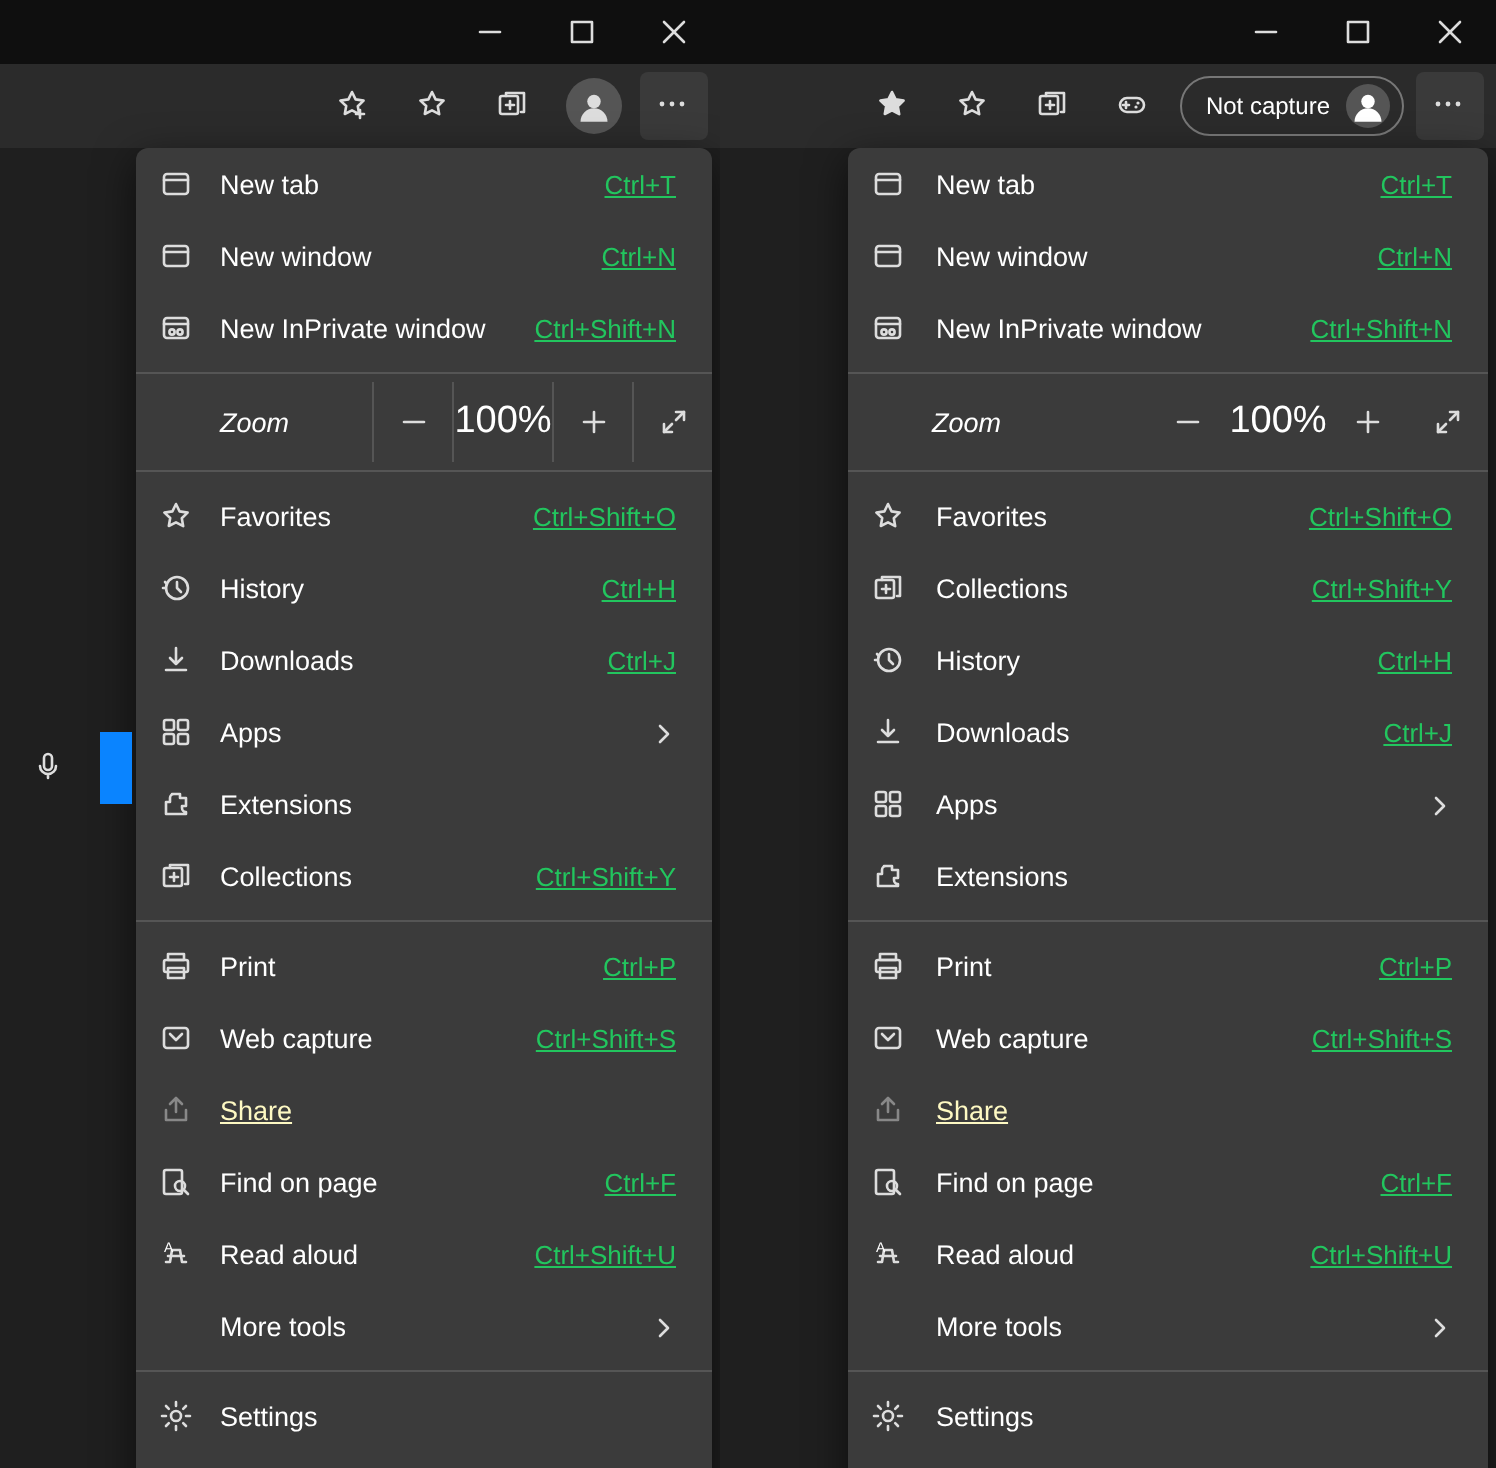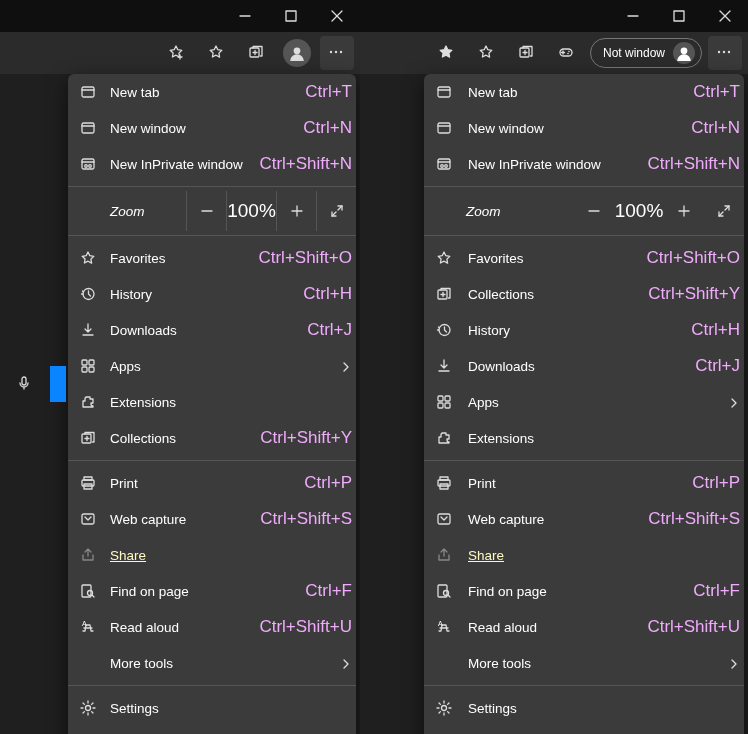--- a/index.html
+++ b/index.html
@@ -13,26 +13,26 @@
   .toolbar .tb-icon { width: 34px; height: 34px; display: flex; align-items: center; justify-content: center; border-radius: 4px; color: #ddd; }
   .toolbar .tb-icon.active { background: #3a3a3a; }
   .toolbar .avatar { width: 28px; height: 28px; border-radius: 50%; background: #555; display:flex; align-items:center; justify-content:center; }
   .toolbar .avatar svg { width:18px; height:18px; }
   .sync-pill { display:flex; align-items:center; gap:8px; border:1px solid #777; border-radius: 16px; padding: 3px 6px 3px 12px; color:#fff; font-size:12px; }
   .sync-pill .avatar { width:22px; height:22px; }
   .star-blue { color:#3794ff; }
   .menu { position:absolute; top:74px; background:#3b3b3b; border-radius:6px; box-shadow:0 6px 20px rgba(0,0,0,.6); overflow:hidden; }
   .window.left .menu { right:4px; width:288px; }
   .window.right .menu { right:4px; width:320px; }
-  .menu-item { display:flex; align-items:center; height:36px; padding:0 4px 0 10px; gap:12px; color:#fff; }
+  .menu-item { display:flex; align-items:center; height:36px; padding:0 18px 0 10px; gap:12px; color:#fff; }
   .menu-item.disabled { color:#fef9c3;text-decoration:underline; }
   .menu-item .mi-icon { width:20px; height:20px; display:flex; align-items:center; justify-content:center; flex:0 0 20px; }
   .window.right .menu-item .mi-icon { margin-right:2px; }
   .menu-item .mi-label { flex:1 1 auto; font-size:13.5px; }
-  .menu-item .mi-shortcut { font-size:17px; color:#f0abfc; }
+  .menu-item .mi-shortcut { font-size:13px; color:#22c55e;text-decoration:underline; }
   .menu-item .mi-chevron { width:14px; display:flex; align-items:center; justify-content:center; color:#bbb; }
   .menu-sep { height:1px; background:#555; margin:4px 0; }
   .zoom-row { display:flex; align-items:center; height:40px; }
   .zoom-row .zoom-label { flex:1 1 auto; padding-left:42px; font-size:13.5px;font-style:italic; }
   .zoom-row .zbtn { width:40px; height:40px; display:flex; align-items:center; justify-content:center; border-left:1px solid #555; }
   .zoom-row .zval { width:50px; text-align:center; border-left:1px solid #555; height:40px; display:flex; align-items:center; justify-content:center; font-size:19px; }
   .window.right .zoom-row .zoom-label { padding-left:42px; }
   .window.right .zoom-row .zbtn, .window.right .zoom-row .zval { border-left:none; }
   .mic-strip { position:absolute; left:0; top:366px; width:66px; height:36px; display:flex; align-items:center; }
   .mic-strip .mic { width:50px; height:36px; display:flex; align-items:center; justify-content:center; color:#ddd; }
@@ -438,21 +438,21 @@
         <svg width="18" height="18">
           <use href="#i-collect"></use>
         </svg>
       </div>
     <div class="tb-icon">
         <svg width="18" height="18">
           <use href="#i-game"></use>
         </svg>
       </div>
     <div class="sync-pill">
-      <span>Not window</span>
+      <span>Not capture</span>
       <div class="avatar">
           <svg viewBox="0 0 16 16">
             <use href="#i-person"></use>
           </svg>
         </div>
     </div>
     <div class="tb-icon active">
         <svg width="18" height="18">
           <use href="#i-dots"></use>
         </svg>

